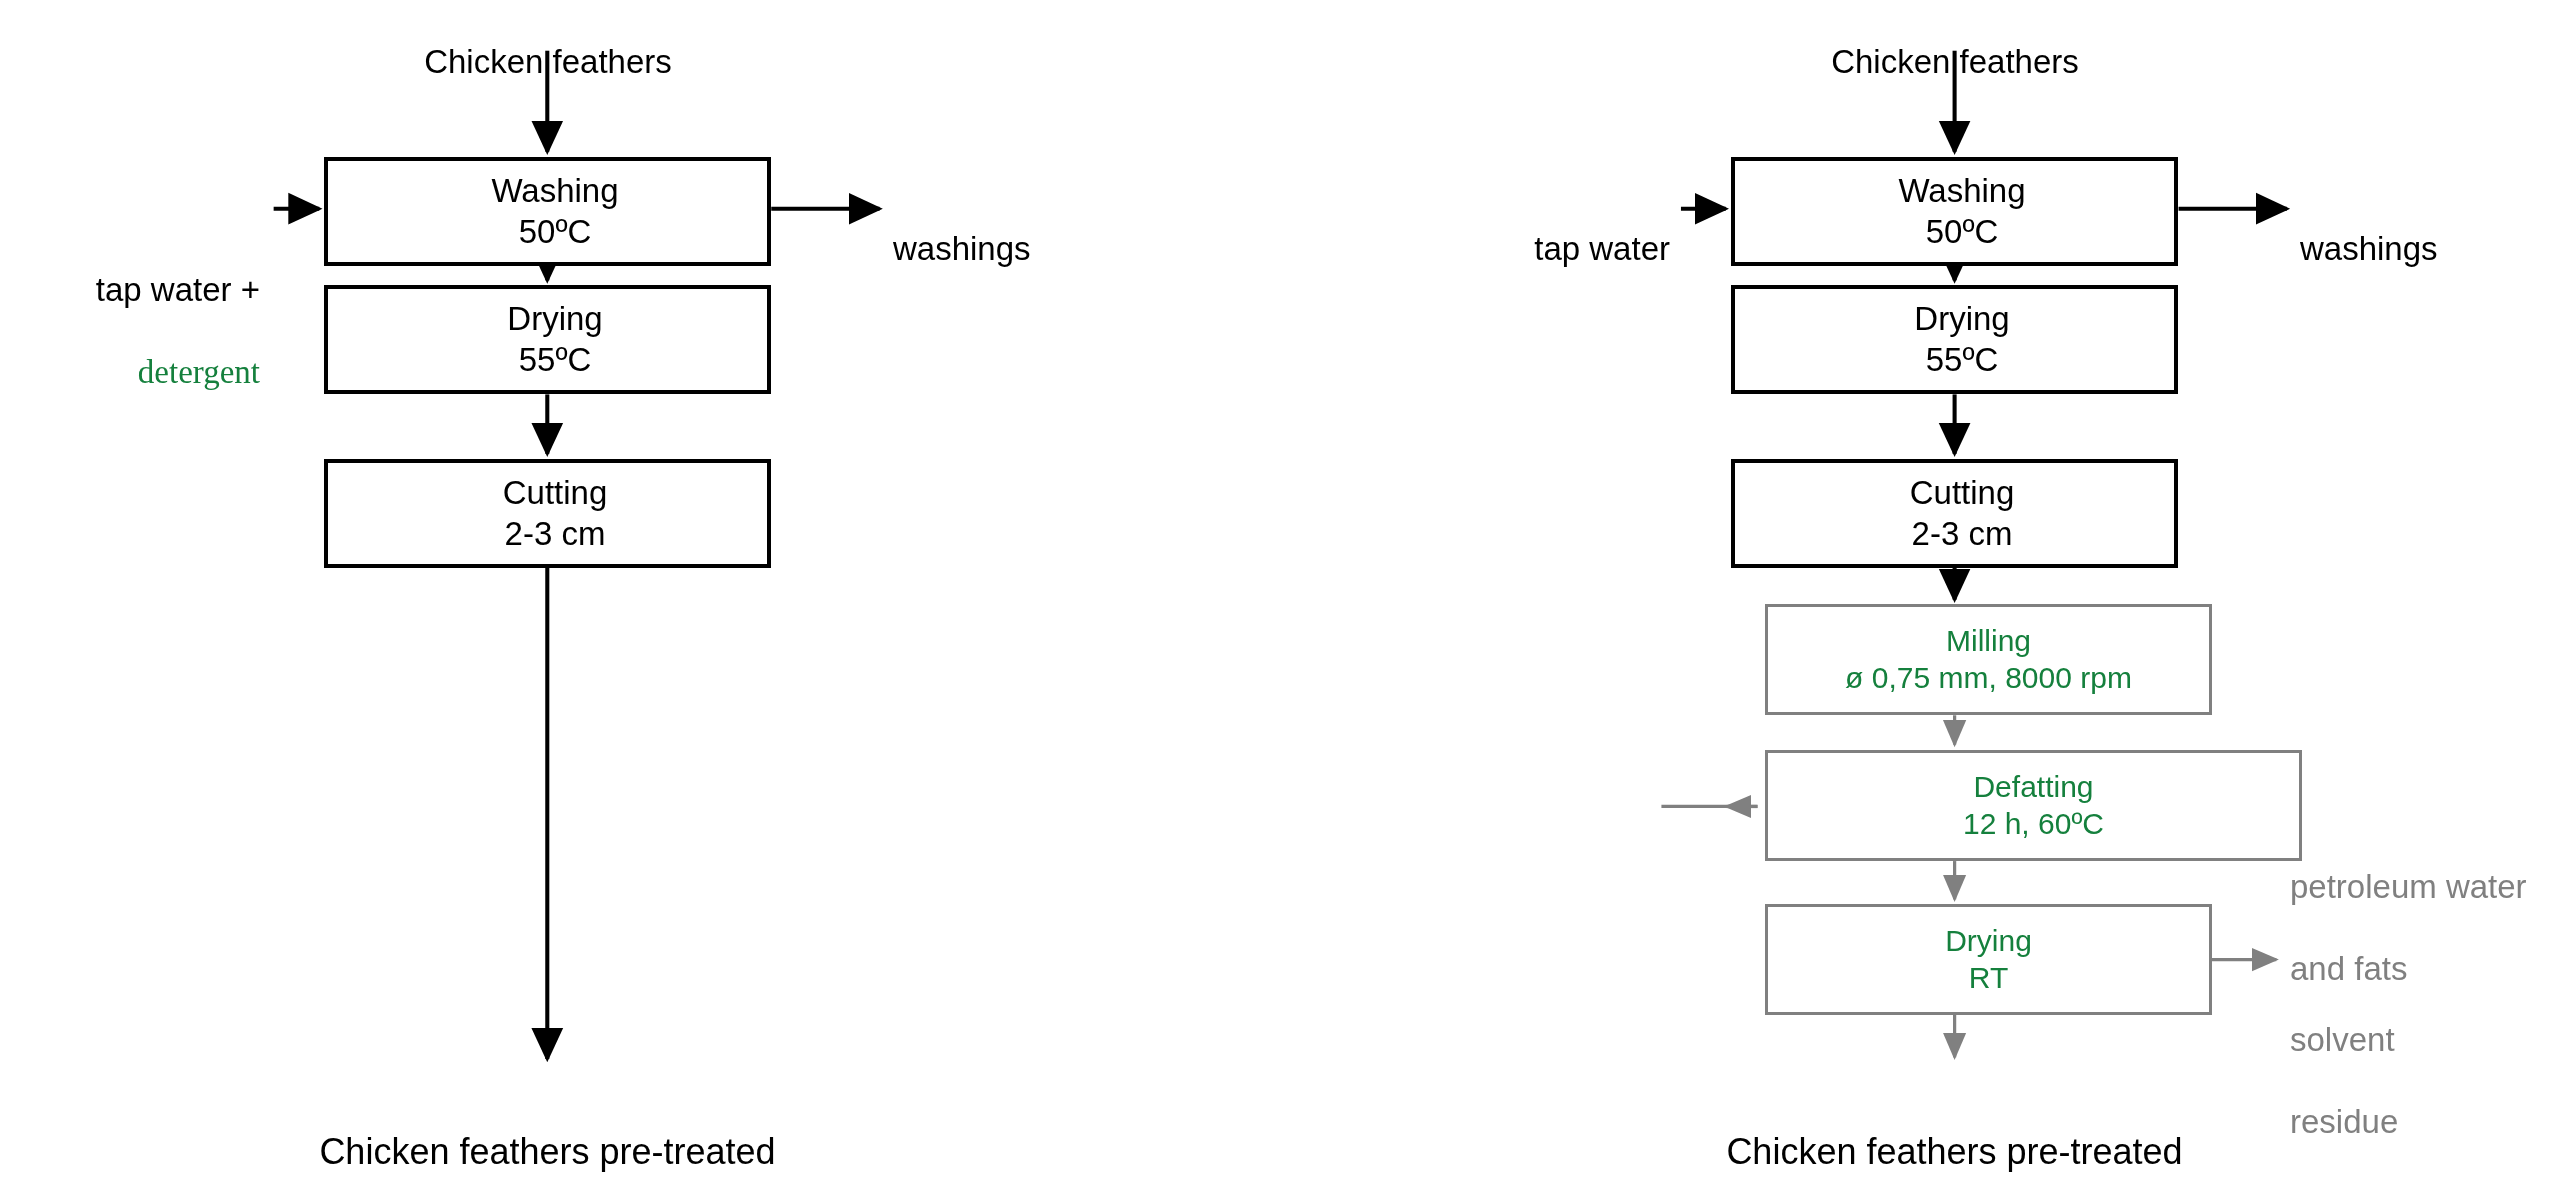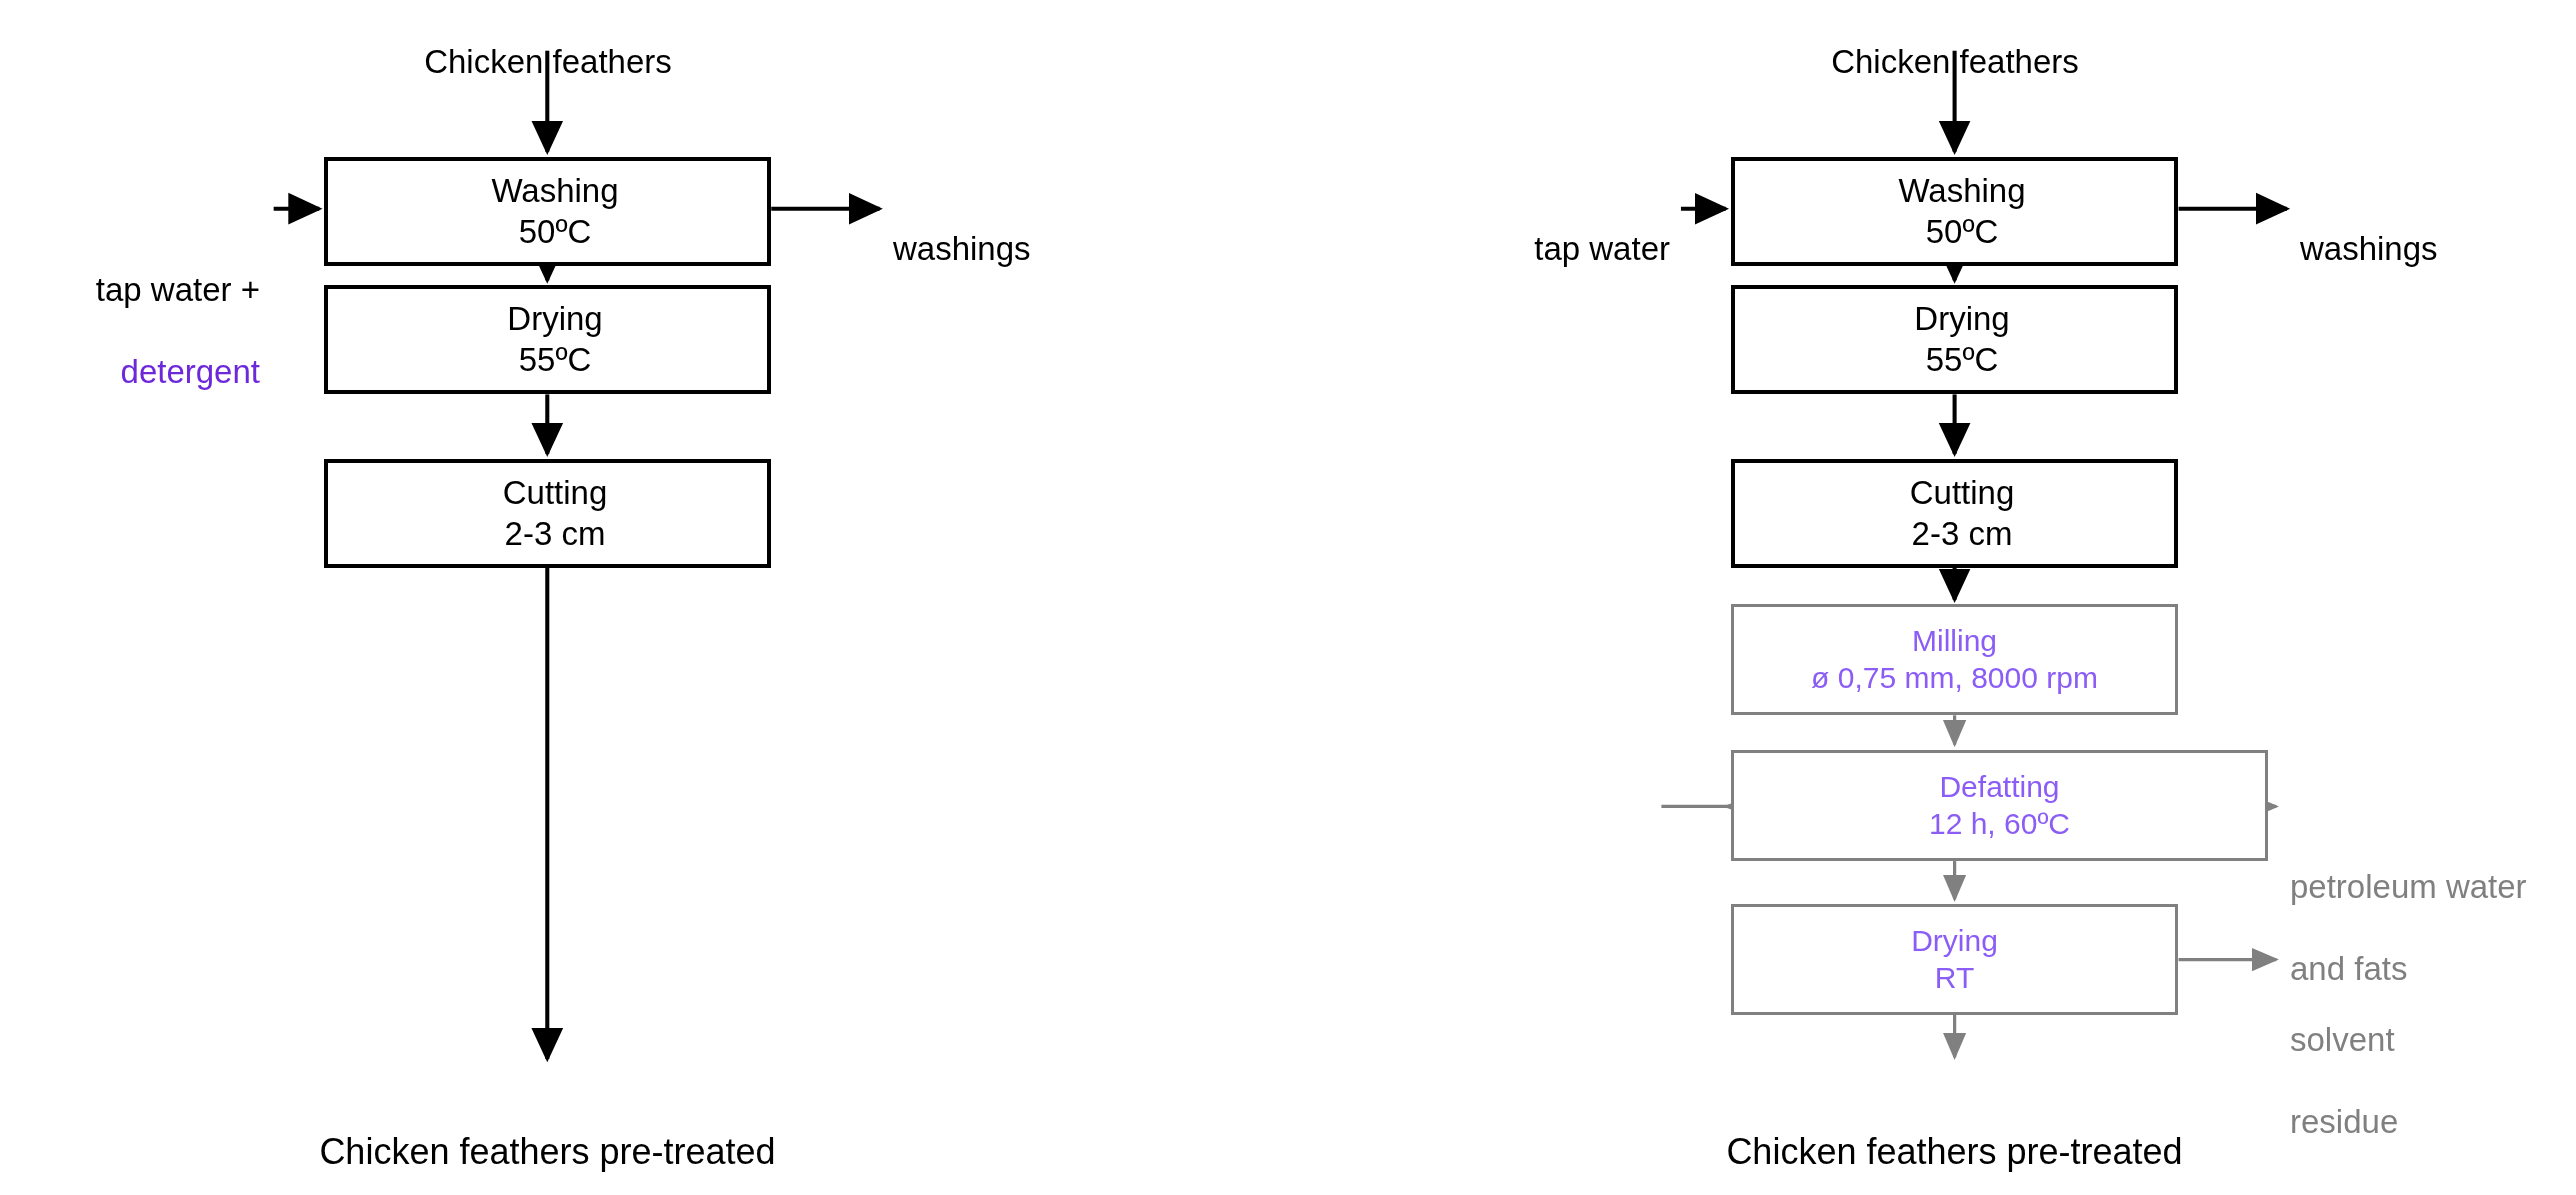--- a/index.html
+++ b/index.html
@@ -13,21 +13,21 @@
 
   .node{
     position:absolute;box-sizing:border-box;
     display:flex;flex-direction:column;align-items:center;justify-content:center;
     background:#ffffff;
     line-height:1.22;
   }
   .node .l1,.node .l2{display:block;white-space:nowrap;}
 
   .node.black{border:4.1px solid #000000;color:#000000;}
-  .node.gray {border:3.3px solid #808080;color:#8b5cf6;}
+  .node.gray {border:3.3px solid #808080;color:#15803d;margin-left:34px;}
 
   .label{
     position:absolute;white-space:pre-line;text-align:center;
     line-height:1.24;
   }
   .label.black{color:#000000;}
   .label.gray{color:#808080;}
   .label.left-al{text-align:right;}
   .label.right-al{text-align:left;}
 
@@ -79,21 +79,21 @@
     </g>
     <g stroke="#808080" stroke-width="4" fill="none">
       <line x1="2040" y1="990" x2="2158" y2="990"></line>
     </g>
   </svg>
 
   <div class="label black fs-io" style="left:222px;top:0px;width:652px;">Chicken feathers</div>
 
   <div class="label black fs-io left-al" style="left:-33px;top:187px;width:293px;">
     <span>tap water +</span><br>
-    <span style="color:#6d28d9;">detergent</span>
+    <span style="color:#15803d;font-family:Liberation Serif, serif;">detergent</span>
   </div>
 
   <div class="label black fs-io right-al" style="left:893px;top:187px;width:326px;">washings</div>
 
   <div class="node black fs-node" style="left:324px;top:157px;width:447px;height:109px;">
     <span class="l1">Washing</span>
     <span class="l2">50ºC</span>
   </div>
 
   <div class="node black fs-node" style="left:324px;top:285px;width:447px;height:109px;">

